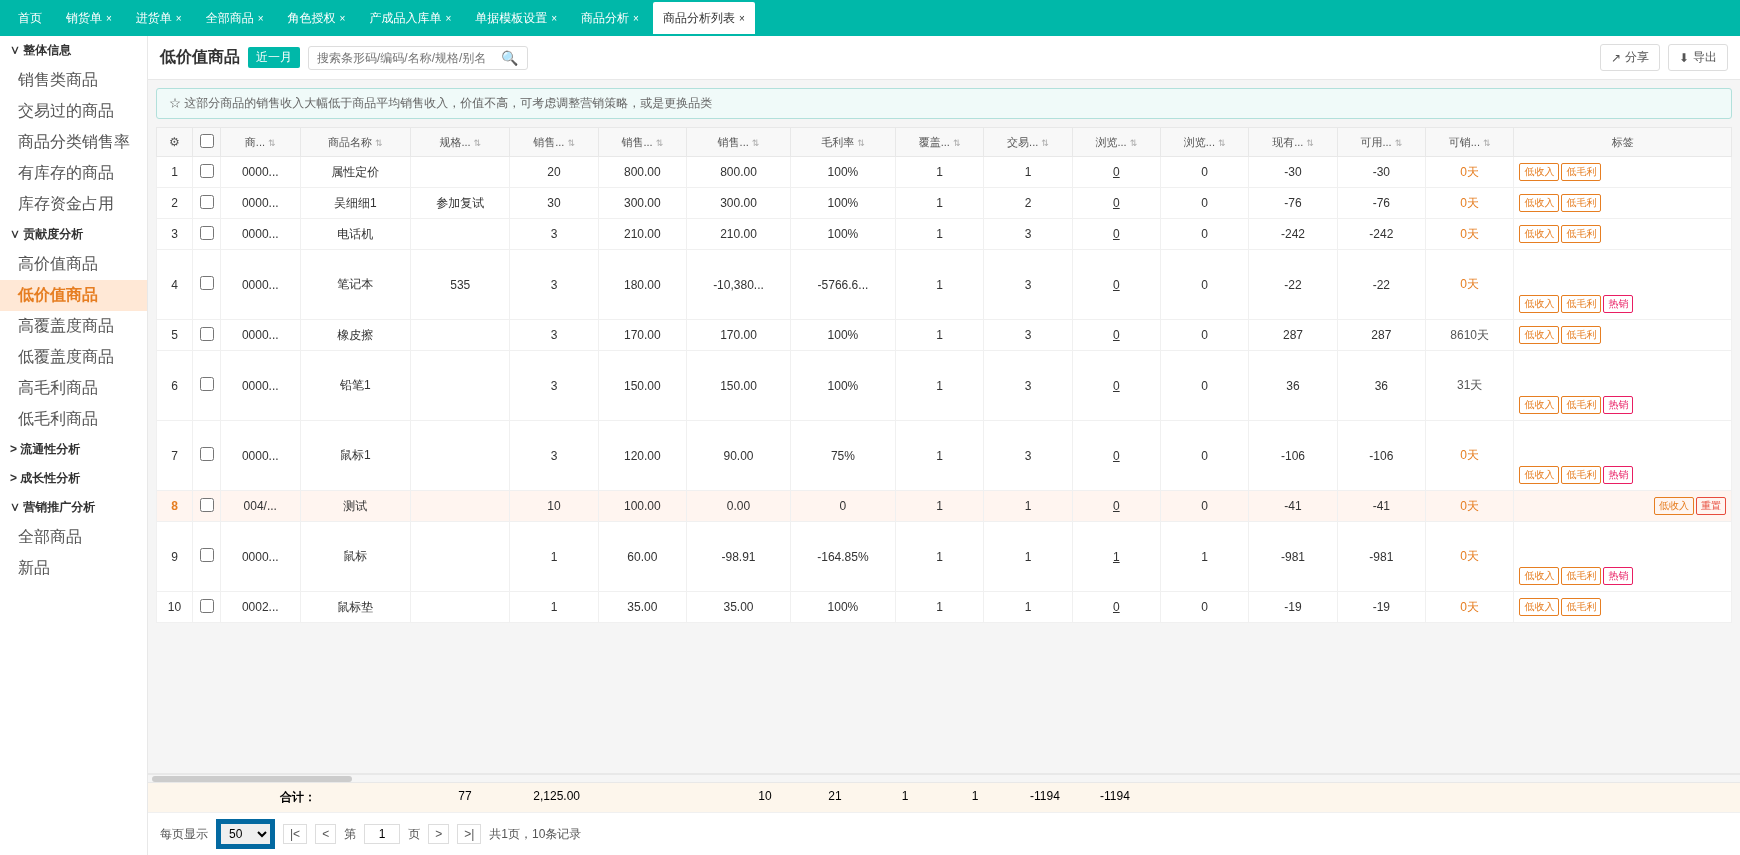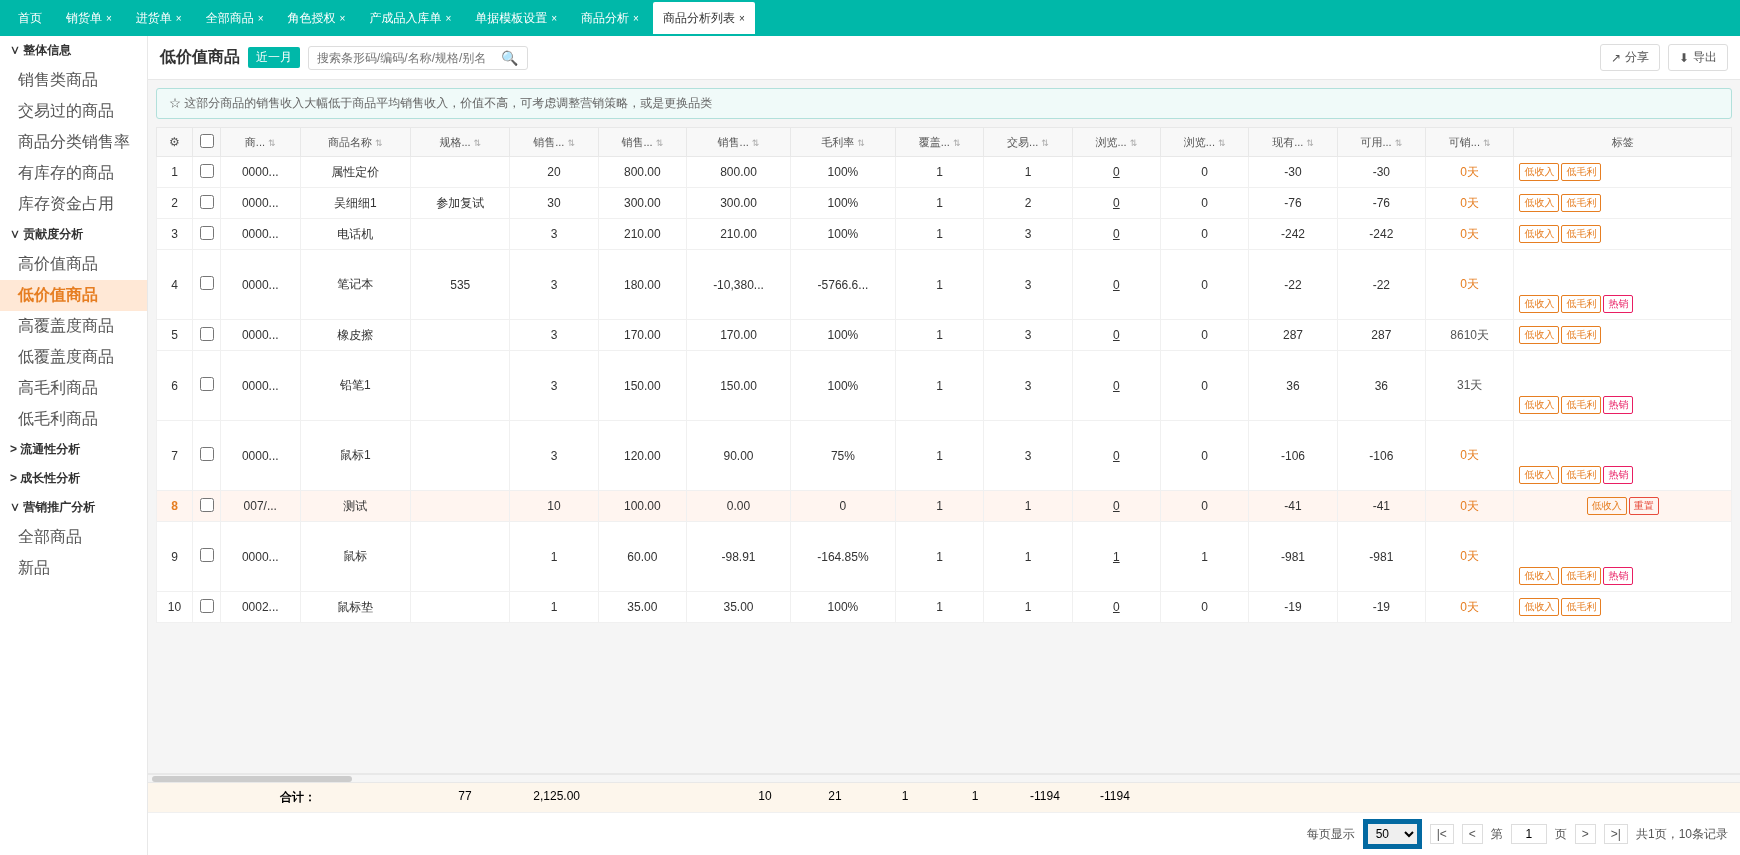--- a/index.html
+++ b/index.html
@@ -58,21 +58,21 @@
     .days-normal { color: #555; }
     .underline { text-decoration: underline; cursor: pointer; }
     .col-num { width: 36px; }
     .col-check { width: 28px; }
     .sort-icon { color: #aaa; font-size: 9px; }
 
     
     .footer-area { background: #fff; border-top: 1px solid #e8e8e8; }
     .total-row { display: flex; padding: 6px 8px; background: #fdf6ec; border-top: 1px solid #e8e8e8; }
 
-    .pagination { display: flex; align-items: center; justify-content: flex-end; padding: 6px 12px; gap: 8px; background: #fff; border-top: 1px solid #f0f0f0; }
+    .pagination { display: flex; align-items: center; padding: 6px 12px; gap: 8px; background: #fff; border-top: 1px solid #f0f0f0; }
     .pagination-text { color: #555; font-size: 12px; }
     .page-select { border: 5px solid #0369a1; padding: 2px 4px; font-size: 12px; }
     .page-btn { border: 1px solid #ddd; background: #fff; padding: 2px 6px; cursor: pointer; color: #555; font-size: 12px; }
     .page-btn:disabled { color: #ccc; cursor: default; }
     .page-input { border: 1px solid #ddd; width: 36px; text-align: center; font-size: 12px; padding: 2px; }
     .scrollbar-area { height: 8px; background: #f5f5f5; border-top: 1px solid #e8e8e8; }
     .scrollbar-thumb { height: 6px; background: #ccc; border-radius: 3px; margin: 1px 0 1px 4px; width: 200px; }
     .checkbox { width: 14px; height: 14px; cursor: pointer; }
   </style>
 </head>
@@ -330,35 +330,35 @@
               <td><span class="underline">0</span></td>
               <td>0</td>
               <td>-106</td>
               <td>-106</td>
               <td><span class="days-orange">0天</span></td>
               <td style="text-align: left;"><span class="tag tag-orange">低收入</span><span class="tag tag-orange">低毛利</span><span class="tag tag-pink">热销</span></td>
             </tr>
             <tr class="highlighted">
               <td style="color: rgb(230, 126, 34); font-weight: bold;">8</td>
               <td><input type="checkbox" class="checkbox" style="accent-color: rgb(230, 126, 34);"></td>
-              <td>007/...</td>
+              <td>004/...</td>
               <td>测试</td>
               <td></td>
               <td>10</td>
               <td>100.00</td>
               <td>0.00</td>
               <td>0</td>
               <td>1</td>
               <td>1</td>
               <td><span class="underline">0</span></td>
               <td>0</td>
               <td>-41</td>
               <td>-41</td>
               <td><span class="days-orange">0天</span></td>
-              <td style="text-align: center;"><span class="tag tag-orange">低收入</span><span class="tag tag-red">重置</span></td>
+              <td style="text-align: right;"><span class="tag tag-orange">低收入</span><span class="tag tag-red">重置</span></td>
             </tr>
             <tr>
               <td style="color: rgb(51, 51, 51); font-weight: normal;">9</td>
               <td><input type="checkbox" class="checkbox" style=""></td>
               <td>0000...</td>
               <td>鼠标</td>
               <td></td>
               <td>1</td>
               <td>60.00</td>
               <td>-98.91</td>

